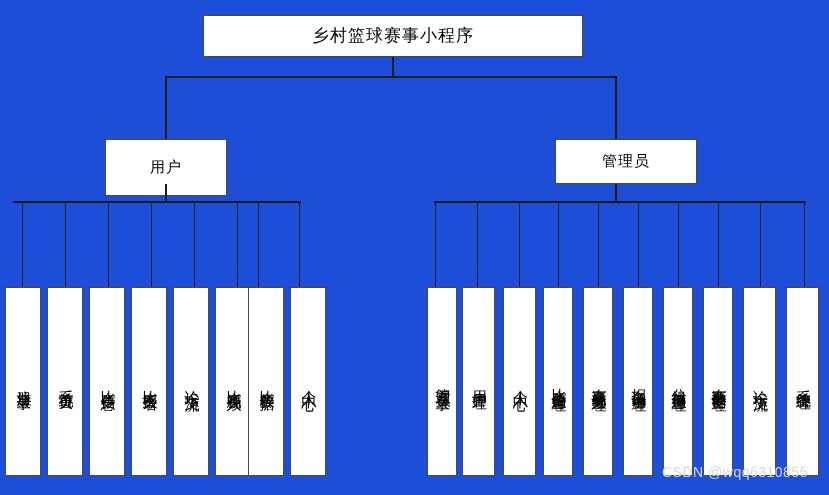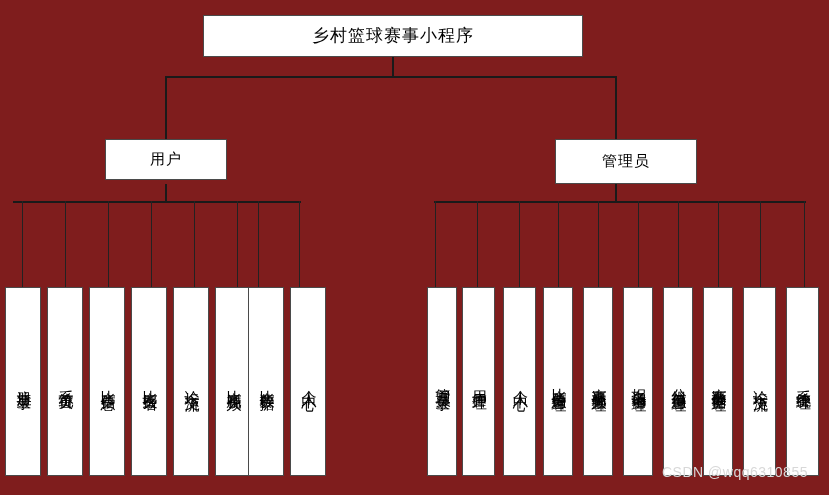--- a/index.html
+++ b/index.html
@@ -8,21 +8,21 @@
     background: #ffffff;
   }
   body {
     font-family: "Liberation Serif", "DejaVu Serif", serif;
     color: #000000;
   }
   #diagram {
     position: relative;
     width: 829px;
     height: 495px;
-    background: #7f1d1d;
+    background: #1d4ed8;
     overflow: hidden;
     text-align: right;
   }
   .node {
     position: absolute;
     box-sizing: border-box;
     border: 1px solid #4a4a4a;
     background: #ffffff;
     display: flex;
     align-items: center;
@@ -78,21 +78,21 @@
 
   <div class="node node-root" style="left:203px; top:15px; width:380px; height:42px;">
     <span>乡村篮球赛事小程序</span>
   </div>
 
   <div class="conn conn-v" style="left:392px; top:57px; width:2px; height:19px;"></div>
   <div class="conn conn-h" style="left:165px; top:76px; width:452px; height:2px;"></div>
   <div class="conn conn-v" style="left:165px; top:76px; width:2px; height:63px;"></div>
   <div class="conn conn-v" style="left:615px; top:76px; width:2px; height:63px;"></div>
 
-  <div class="node node-branch" style="left:105px; top:139px; width:122px; height:41px;">
+  <div class="node node-branch" style="left:105px; top:139px; width:122px; height:57px;">
     <span>用户</span>
   </div>
 
   <div class="node node-branch" style="left:555px; top:139px; width:142px; height:45px;">
     <span>管理员</span>
   </div>
 
   <div class="conn conn-v" style="left:165px; top:184px; width:2px; height:17px;"></div>
   <div class="conn conn-h" style="left:13px; top:201px; width:288px; height:2px;"></div>
 

